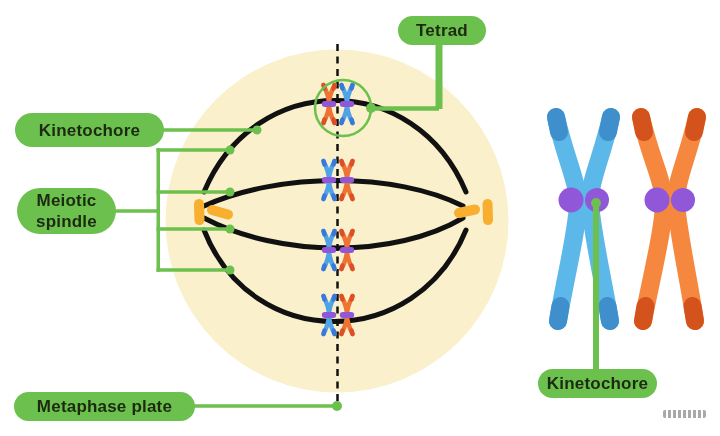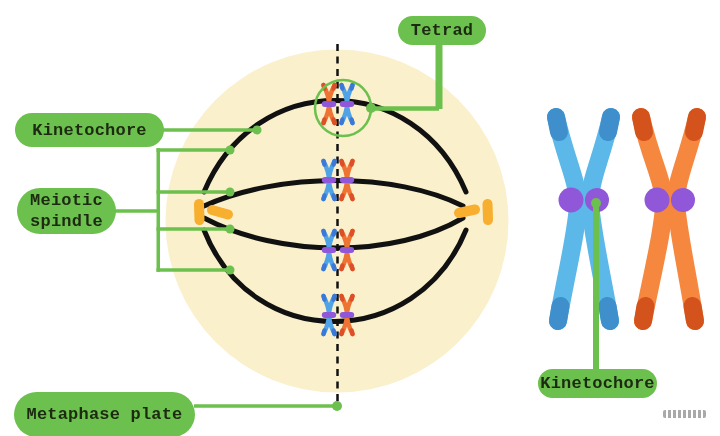--- a/index.html
+++ b/index.html
@@ -1,17 +1,17 @@
 <!DOCTYPE html>
 <html style="--background: #FFFFFF; --label-green: #6CC04D; --label-text: #1D2A12; --cell-fill: #FAF0CC; --spindle-black: #111111; --centrosome-orange: #F8AE2E; --chromosome-blue: #5CB8E8; --chromosome-blue-dark: #3E8FCB; --chromosome-orange: #F6873F; --chromosome-orange-dark: #D4531C; --tetrad-blue: #4FA3E6; --tetrad-blue-dark: #3C78D8; --tetrad-orange: #EE7434; --tetrad-orange-dark: #DD4F28; --kinetochore-purple: #9057D8; --watermark-gray: #9B9B9B;"><head>
 <meta charset="utf-8">
 <style>
   html,body{margin:0;padding:0;background:var(--background,#fff);}
   .stage{position:relative;width:720px;height:436px;overflow:hidden;background:var(--background,#fff);
-         font-family:Liberation Mono, monospace;}
+         font-family:Liberation Sans, sans-serif;}
   .stage svg{position:absolute;left:0;top:0;}
 
   
   .cell{fill:var(--cell-fill);}
   .arc{fill:none;stroke:var(--spindle-black);stroke-width:5;stroke-linecap:round;}
   .plate{fill:none;stroke:var(--spindle-black);stroke-width:2.5;stroke-dasharray:7 5.5;}
   .cent{fill:none;stroke:var(--centrosome-orange);stroke-width:10;stroke-linecap:round;}
   .gl{fill:none;stroke:var(--label-green);}
   .w35{stroke-width:3.5;} .w45{stroke-width:4.5;} .w6{stroke-width:6;}
   .gdot{fill:var(--label-green);}
@@ -27,21 +27,21 @@
   .kin{fill:var(--kinetochore-purple);}
 
   
   .pill{position:absolute;display:flex;align-items:center;justify-content:center;
         background:var(--label-green);color:var(--label-text);
         border-radius:999px;font-weight:bold;font-size:17px;letter-spacing:.2px;
         text-align:center;line-height:21px;}
   .pill-tetrad{left:398px;top:16px;width:88px;height:29px;}
   .pill-microtubule{left:15px;top:113px;width:149px;height:34px;}
   .pill-spindle{left:17px;top:188px;width:99px;height:46px;padding:0 6px;box-sizing:border-box;}
-  .pill-metaphase{left:14px;top:392px;width:181px;height:45px;justify-content:center;}
+  .pill-metaphase{left:14px;top:392px;width:181px;height:29px;justify-content:center;}
   .pill-kinetochore{left:538px;top:369px;width:119px;height:29px;}
 
   
   .watermark{position:absolute;left:663px;top:410px;width:43px;height:8px;border-radius:2px;
      background:repeating-linear-gradient(90deg,var(--watermark-gray) 0 3px,transparent 3px 5px);
      filter:blur(.5px);opacity:.85;}
 </style>
 </head>
 <body>
 

